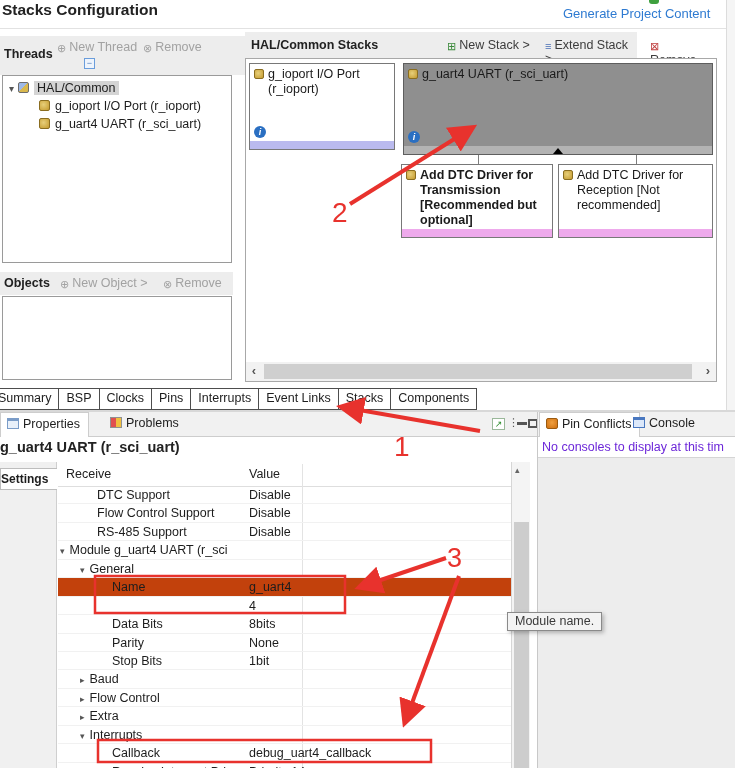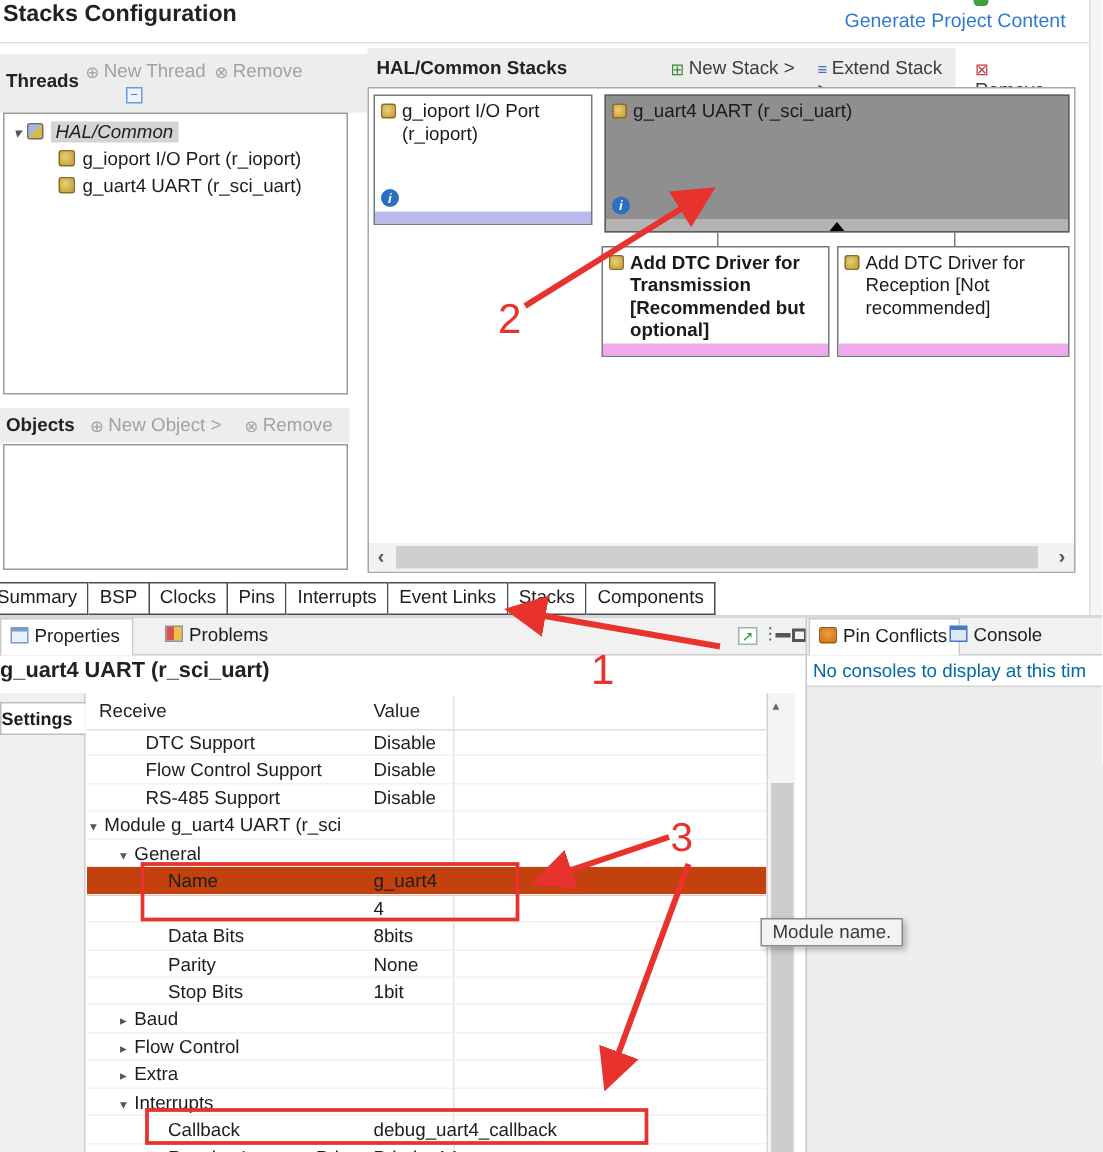--- a/index.html
+++ b/index.html
@@ -19,21 +19,21 @@
   .phead { background:#ededed; }
   .phead-title { font-weight:bold; color:#222; }
   .graybtn { color:#a2a2a2; }
   .btnlab { color:#3c3c3c; }
   .mini-ic { display:inline-block; font-size:11px; vertical-align:-1px; margin-right:3px; }
 
   
   #threads-header { left:0; top:36px; width:282px; height:39px; }
   #threads-tree-box { left:2px; top:75px; width:230px; height:188px; background:#fff; border:1px solid #9a9a9a; padding-top:3px; }
   .titem { position:relative; height:18px; line-height:18px; white-space:nowrap; }
-  .titem.lv0 { padding-left:6px;font-style:italic; }
+  .titem.lv0 { padding-left:6px; }
   .titem.lv1 { padding-left:36px; }
   .chev { color:#555; font-size:10px; margin-right:4px; }
   .moditem-icon { display:inline-block; width:11px; height:11px; margin-right:5px; vertical-align:-1px;
     background:radial-gradient(circle at 40% 40%, #e7cf7a, #c49a2e); border:1px solid #8a6d20; border-radius:2px; }
   .moditem-icon.hal { background:linear-gradient(135deg,#9db9e8 0 45%, #d9b84e 45%); border-color:#6c6c6c; }
   .tlabel.sel { background:#d4d4d4; padding:0 3px; }
 
   
   #objects-header { left:0; top:272px; width:233px; height:23px; }
   #objects-box { left:2px; top:296px; width:230px; height:84px; background:#fff; border:1px solid #9a9a9a; }
@@ -92,21 +92,21 @@
   .ka .pcell { padding-left:39px; } .kb .pcell { padding-left:2px; } .kc .pcell { padding-left:22px; } .kd .pcell { padding-left:54px; }
   .parrow { color:#555; font-size:9px; margin-right:5px; }
   .pval { position:absolute; left:191px; top:0; bottom:0; right:0; overflow:hidden; white-space:nowrap; }
   
   #props-scroll { left:511px; top:462px; width:19px; height:306px; background:#f4f4f4; border-left:1px solid #d6d6d6; }
   .vs-up { position:absolute; left:3px; top:3px; color:#666; font-size:9px; }
   .vs-thumb { position:absolute; left:2px; top:60px; width:15px; height:246px; background:#cdcdcd; }
   .vsep { left:537px; top:412px; width:1px; height:356px; background:#c8c8c8; }
 
   
-  #console-msg { left:542px; top:440px; width:193px; white-space:nowrap; overflow:hidden; color:#0369a1; }
+  #console-msg { left:542px; top:440px; width:193px; white-space:nowrap; overflow:hidden; color:#6d28d9; }
   #console-rule { left:538px; top:457px; width:197px; height:1px; background:#d5d5d5; }
   #console-area { left:538px; top:458px; width:197px; height:310px; background:#ededed; }
 
   
   .tb-ic { position:absolute; color:#555; }
   .win-min { width:10px; height:3px; background:#555; }
   .win-max { width:10px; height:9px; border:2px solid #555; }
   .ic-viewmenu { width:13px; height:12px; background:#fff; border:1px solid #9ab89a; color:#2f8f2f; font-size:9px; line-height:10px; text-align:center; }
 
   

